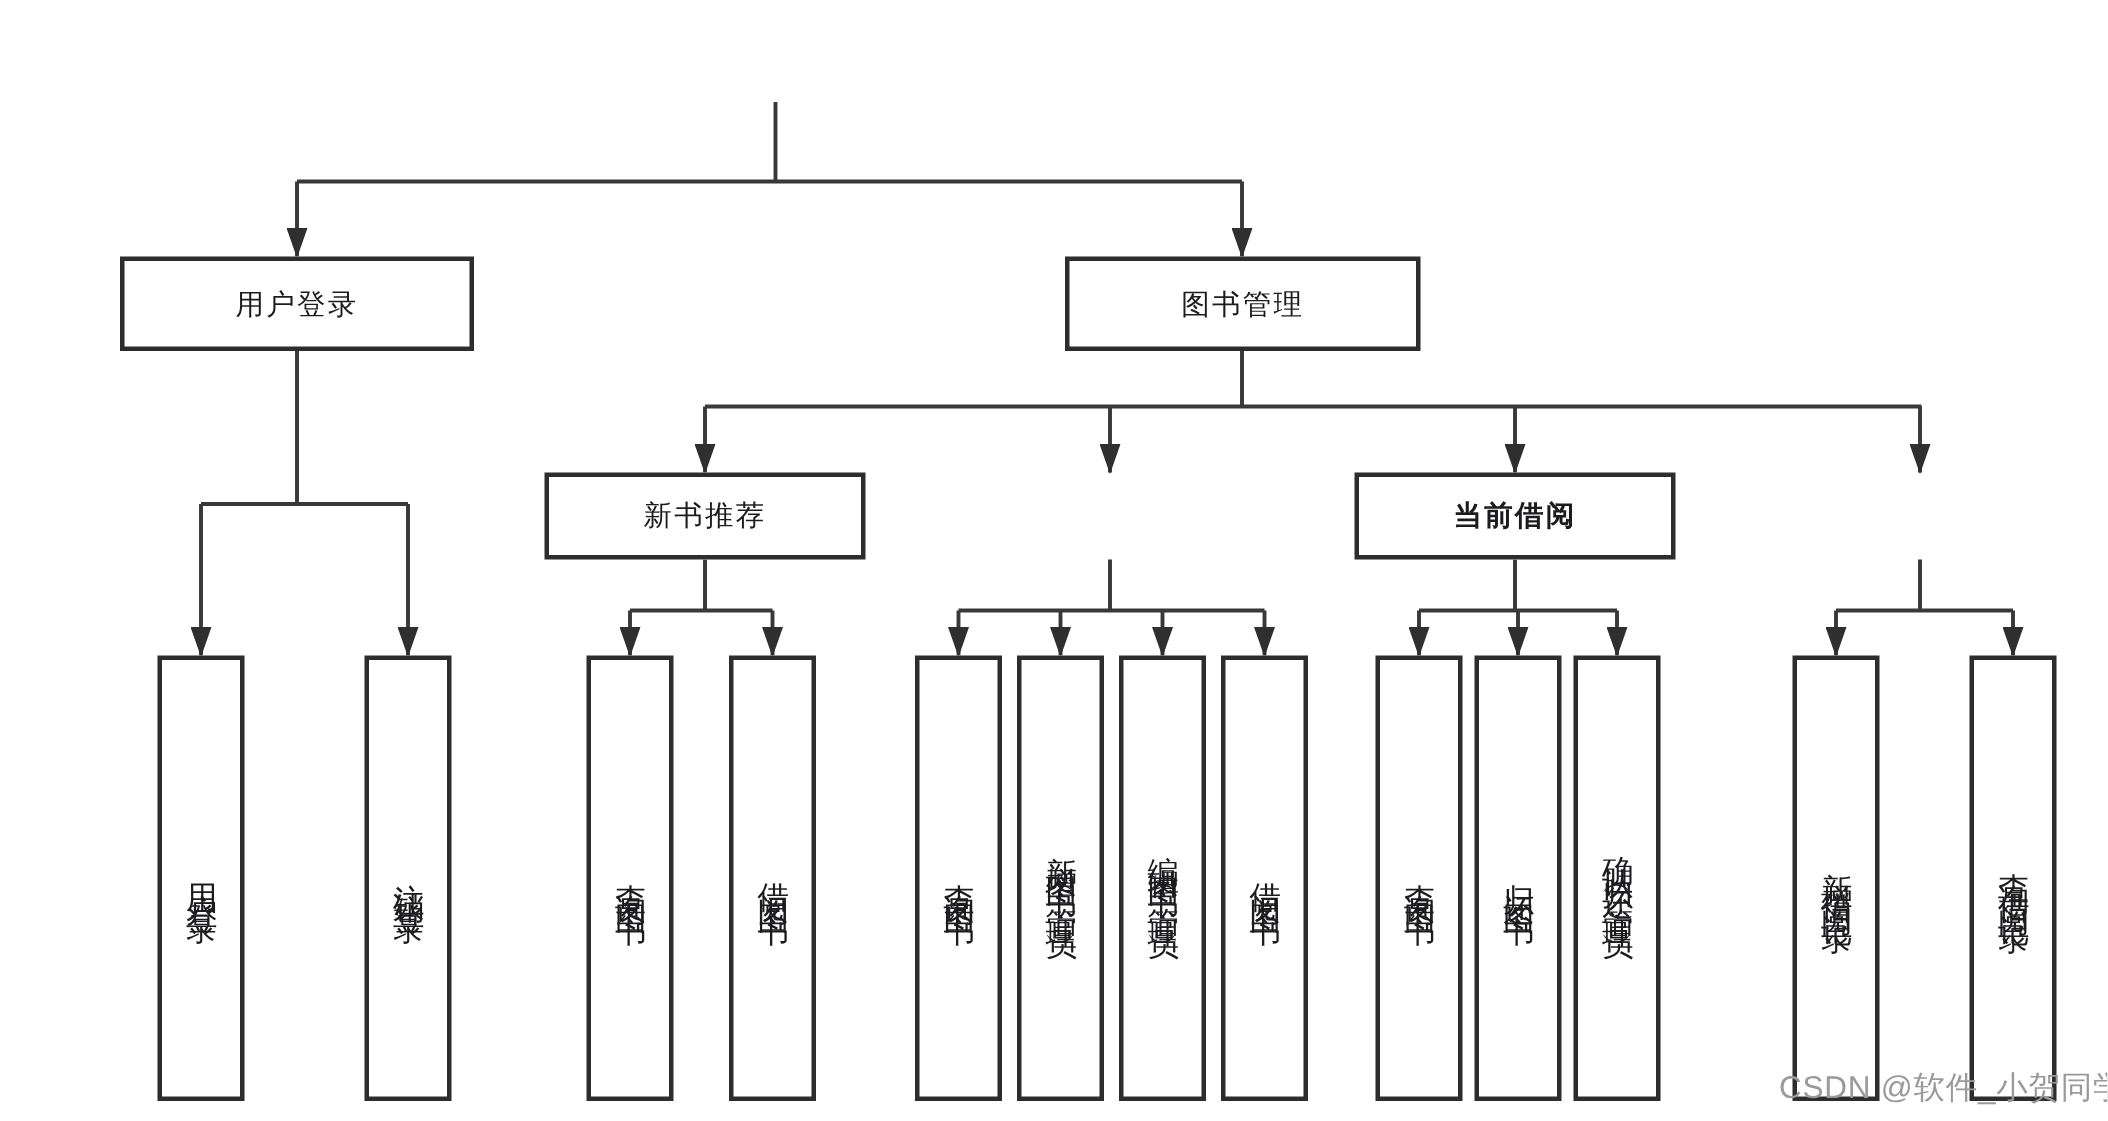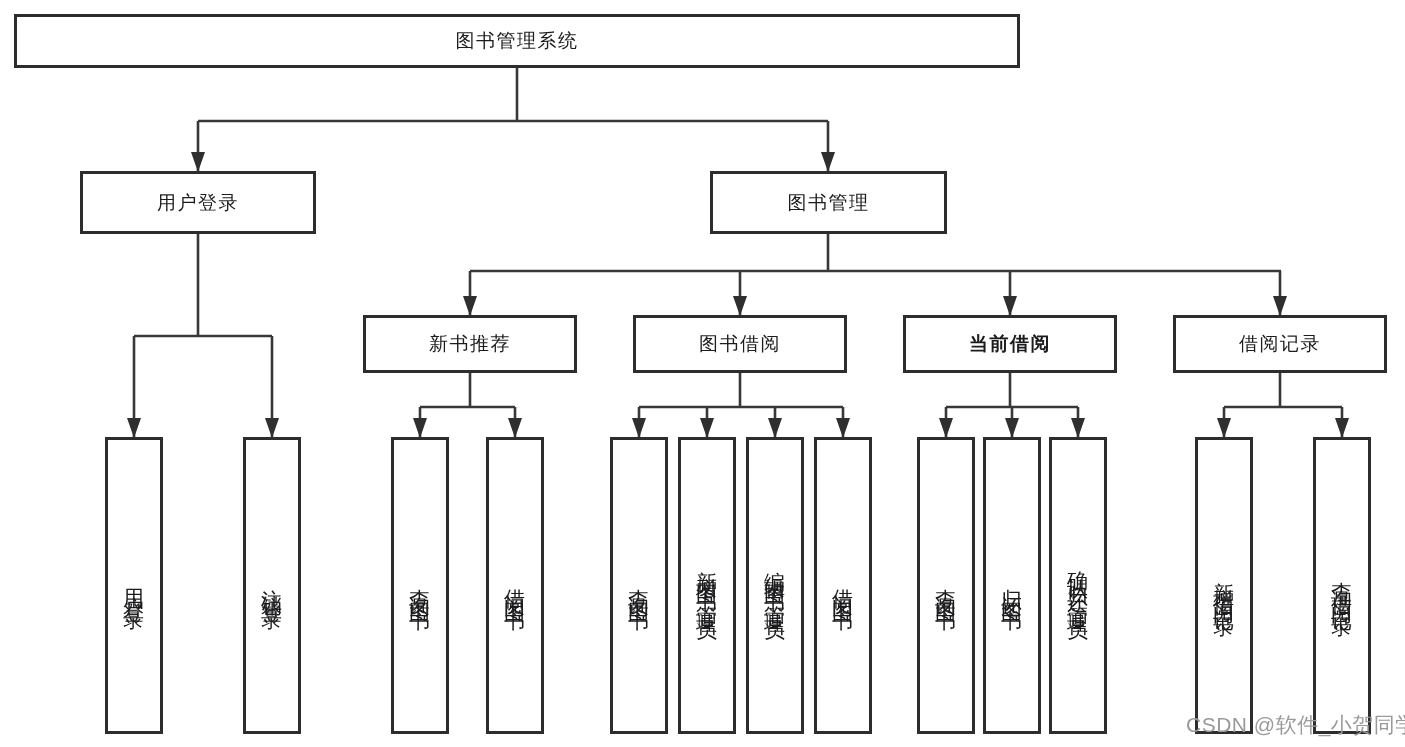--- a/index.html
+++ b/index.html
@@ -81,42 +81,33 @@
       <line x1="775" y1="407" x2="775" y2="437" marker-end="url(#arrow)"></line>
       <line x1="843" y1="407" x2="843" y2="437" marker-end="url(#arrow)"></line>
       <line x1="946" y1="407" x2="946" y2="437" marker-end="url(#arrow)"></line>
       <line x1="1012" y1="407" x2="1012" y2="437" marker-end="url(#arrow)"></line>
       <line x1="1078" y1="407" x2="1078" y2="437" marker-end="url(#arrow)"></line>
       <line x1="1224" y1="407" x2="1224" y2="437" marker-end="url(#arrow)"></line>
       <line x1="1342" y1="407" x2="1342" y2="437" marker-end="url(#arrow)"></line>
     </g>
   </svg>
 
-  <div class="node hbox" id="n-root">
-    <span>图书管理系统</span>
-  </div>
 
   <div class="node hbox" id="n-user-login">
     <span>用户登录</span>
   </div>
   <div class="node hbox" id="n-book-mgmt">
     <span>图书管理</span>
   </div>
 
   <div class="node hbox" id="n-new-book">
     <span>新书推荐</span>
   </div>
-  <div class="node hbox" id="n-book-borrow">
-    <span>图书借阅</span>
-  </div>
   <div class="node hbox" id="n-current-borrow">
     <span>当前借阅</span>
-  </div>
-  <div class="node hbox" id="n-borrow-record">
-    <span>借阅记录</span>
   </div>
 
   <div class="node vbox leaf" id="n-leaf-user-login">
     <span>用户登录</span>
   </div>
   <div class="node vbox leaf" id="n-leaf-logout">
     <span>注销登录</span>
   </div>
   <div class="node vbox leaf" id="n-leaf-nb-query">
     <span>查询图书</span>

